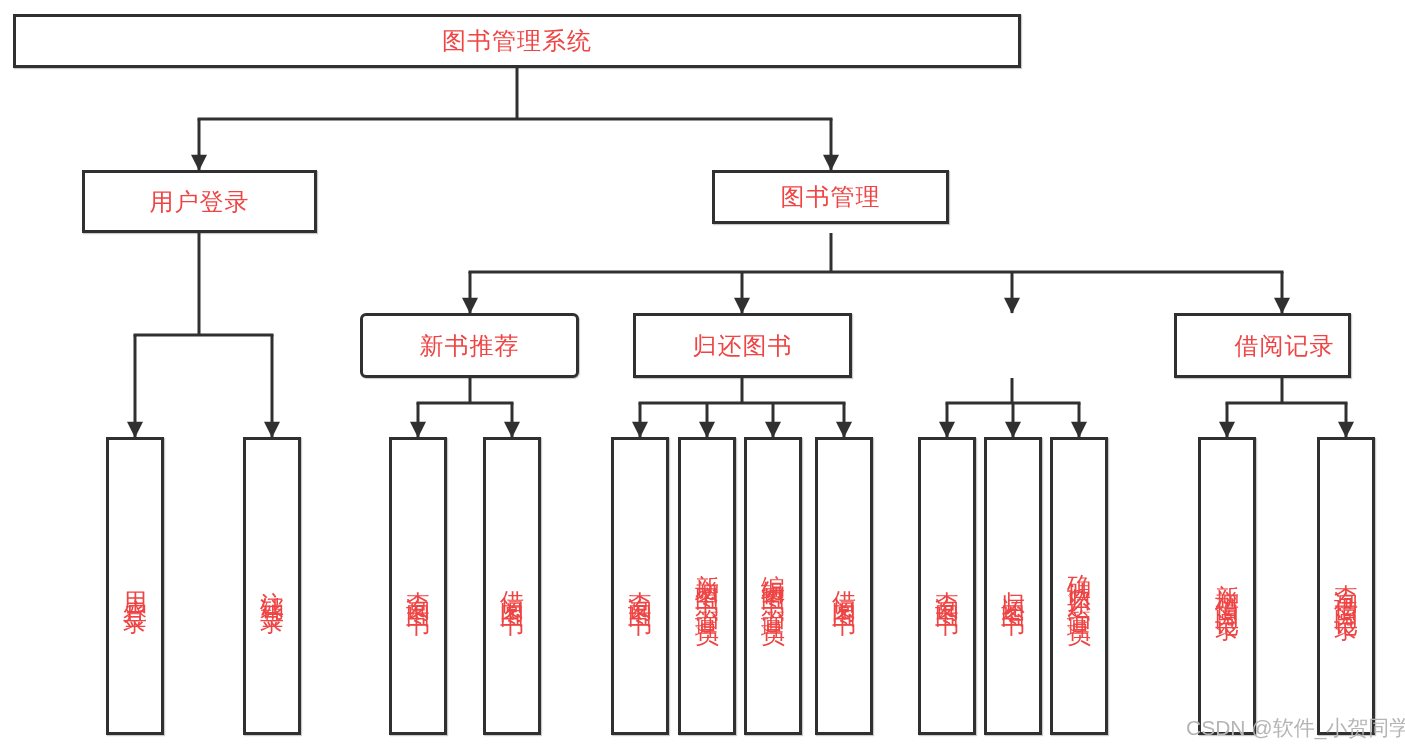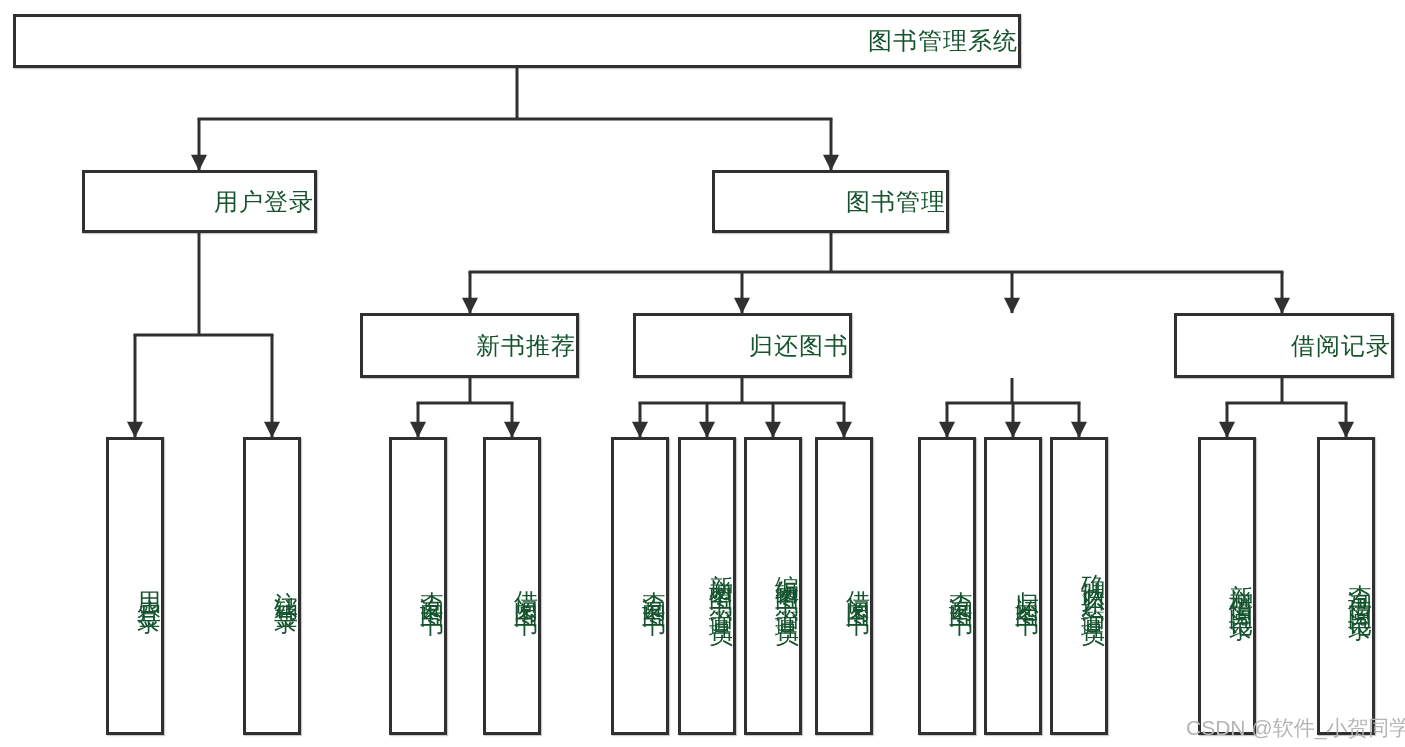--- a/index.html
+++ b/index.html
@@ -22,42 +22,42 @@
     height: 747px;
   }
   .node {
     position: absolute;
     box-sizing: border-box;
     background: #ffffff;
     border: 3px solid #303030;
     box-shadow: 1px 1px 1px rgba(48,48,48,0.25);
     display: flex;
     align-items: center;
-    justify-content: flex-end;
-    color: #14532d;
+    justify-content: center;
+    color: #ef4444;
     font-size: 24px;
     letter-spacing: 1px;
   }
   .v-node span {
     writing-mode: vertical-rl;
     text-orientation: mixed;
     letter-spacing: 7px;
     line-height: 1;
   }
   
   .n-root  { left: 13px;  top: 14px;  width: 1008px; height: 54px; }
   
   .n-login { left: 82px;  top: 170px; width: 235px; height: 63px; }
-  .n-mgmt  { left: 712px; top: 170px; width: 237px; height: 63px; }
+  .n-mgmt  { left: 712px; top: 170px; width: 237px; height: 54px; }
   
   .n-l3    { top: 313px; height: 65px; }
-  .n-newbook { left: 360px;  width: 219px; }
+  .n-newbook { left: 360px;  width: 219px; border-radius: 6px; }
   .n-borrow  { left: 633px;  width: 219px; }
   .n-current { left: 903px;  width: 218px; }
-  .n-records { left: 1174px; width: 220px; padding-left: 44px; }
+  .n-records { left: 1174px; width: 177px; padding-left: 44px; }
   
   .leaf { top: 437px; height: 298px; width: 58px; }
   .lf-1  { left: 106px; }
   .lf-2  { left: 243px; }
   .lf-3  { left: 389px; }
   .lf-4  { left: 483px; }
   .lf-5  { left: 611px; }
   .lf-6  { left: 678px; }
   .lf-7  { left: 744px; }
   .lf-8  { left: 815px; }

